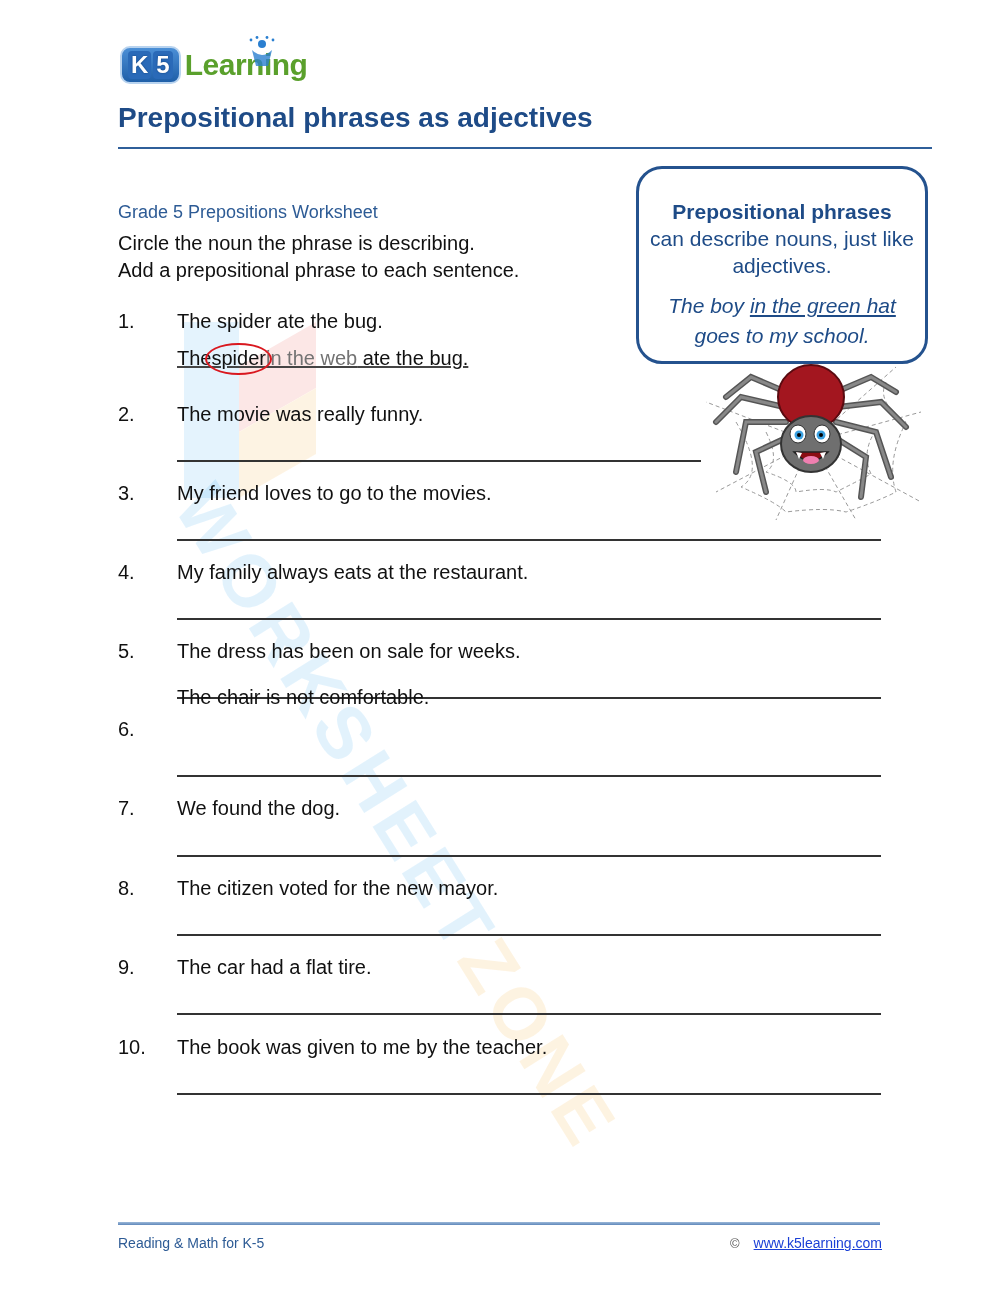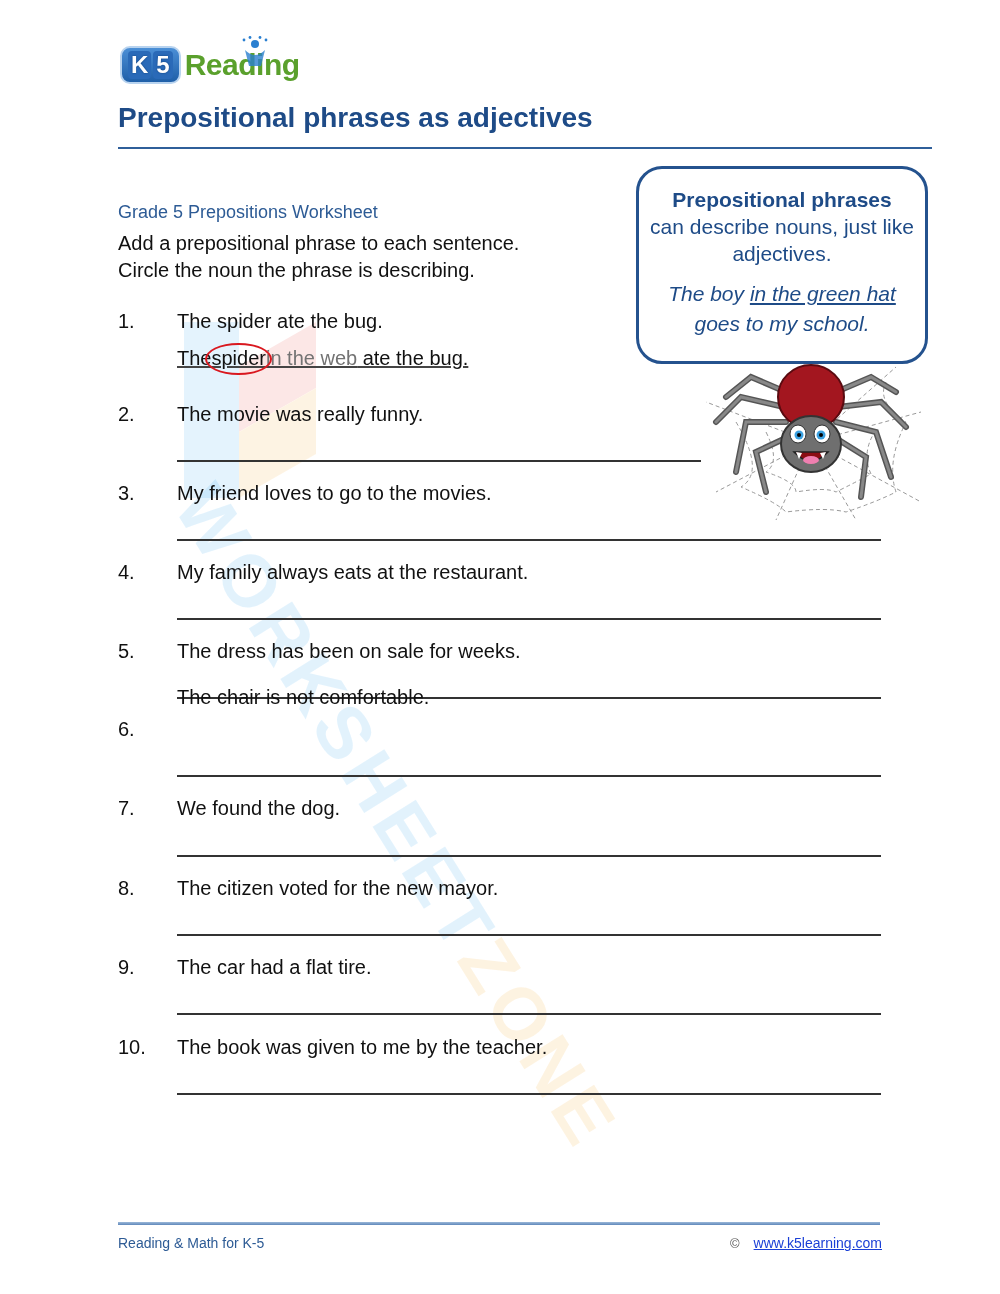--- a/index.html
+++ b/index.html
@@ -38,21 +38,21 @@
   .subtitle { left: 118px; top: 162px; font-size: 18px; color: #2d5b95; margin-top: 40px; }
 
   .instructions { left: 118px; top: 230px; font-size: 20px; line-height: 27px; color: #111; }
 
   
   .infobox {
     left: 636px; top: 166px; width: 292px; height: 198px;
     border: 3px solid #24528e; border-radius: 26px; box-sizing: border-box;
     text-align: center; color: #1e4b87; font-size: 21px; line-height: 27px; padding-top: 17px; background: #fff;
   }
-  .infobox .bold { font-weight: bold; }
+  .infobox .bold { font-weight: bold; margin-top: 12px; }
   .infobox .ex { font-style: italic; margin-top: 12px; line-height: 30px; }
   .infobox .ex u { text-decoration: underline; }
 
   .spider { left: 696px; top: 362px; width: 230px; height: 160px; }
 
   
   .q-num { position: absolute; left: 118px; font-size: 20px; color: #111; }
   .q-text { position: absolute; left: 177px; font-size: 20px; color: #111; white-space: nowrap; }
   .answer-line { position: absolute; left: 177px; height: 0; border-bottom: 2px solid #333; }
 
@@ -82,38 +82,38 @@
 </svg>
 <div class="watermark">
   <span class="wm-a">WORKSHEET</span><span class="wm-b">ZONE</span>
 </div>
 
 <div class="abs logo">
   <div class="logo-k5">
     <span>K</span>
       <span>5</span>
   </div>
-  <div class="logo-text">Reading</div>
+  <div class="logo-text">Learning</div>
   <svg width="30" height="44" viewBox="0 0 30 44" style="margin-left:-60px;margin-top:-14px;">
     <circle cx="15" cy="8" r="4" fill="#2a7fd0"></circle>
     <path d="M5 14 Q15 24 25 14 L21 30 L9 30 Z" fill="#2a7fd0" opacity="0.8"></path>
     <circle cx="4" cy="4" r="1.4" fill="#2a7fd0"></circle>
       <circle cx="10" cy="1.5" r="1.4" fill="#2a7fd0"></circle>
       <circle cx="20" cy="1.5" r="1.4" fill="#2a7fd0"></circle>
       <circle cx="26" cy="4" r="1.4" fill="#2a7fd0"></circle>
   </svg>
 </div>
 
 <div class="abs title">Prepositional phrases as adjectives</div>
 <div class="abs title-rule"></div>
 <div class="abs subtitle">Grade 5 Prepositions Worksheet</div>
 
 <div class="abs instructions">
+  <div>Circle the noun the phrase is describing.</div>
   <div>Add a prepositional phrase to each sentence.</div>
-  <div>Circle the noun the phrase is describing.</div>
 </div>
 
 <div class="abs infobox">
   <div class="bold">Prepositional phrases</div>
   <div style="padding:0 4px;">can describe nouns, just like adjectives.</div>
   <div class="ex">
     <span>The boy </span><u>in the green hat</u><br>
     <span>goes to my school.</span>
   </div>
 </div>

